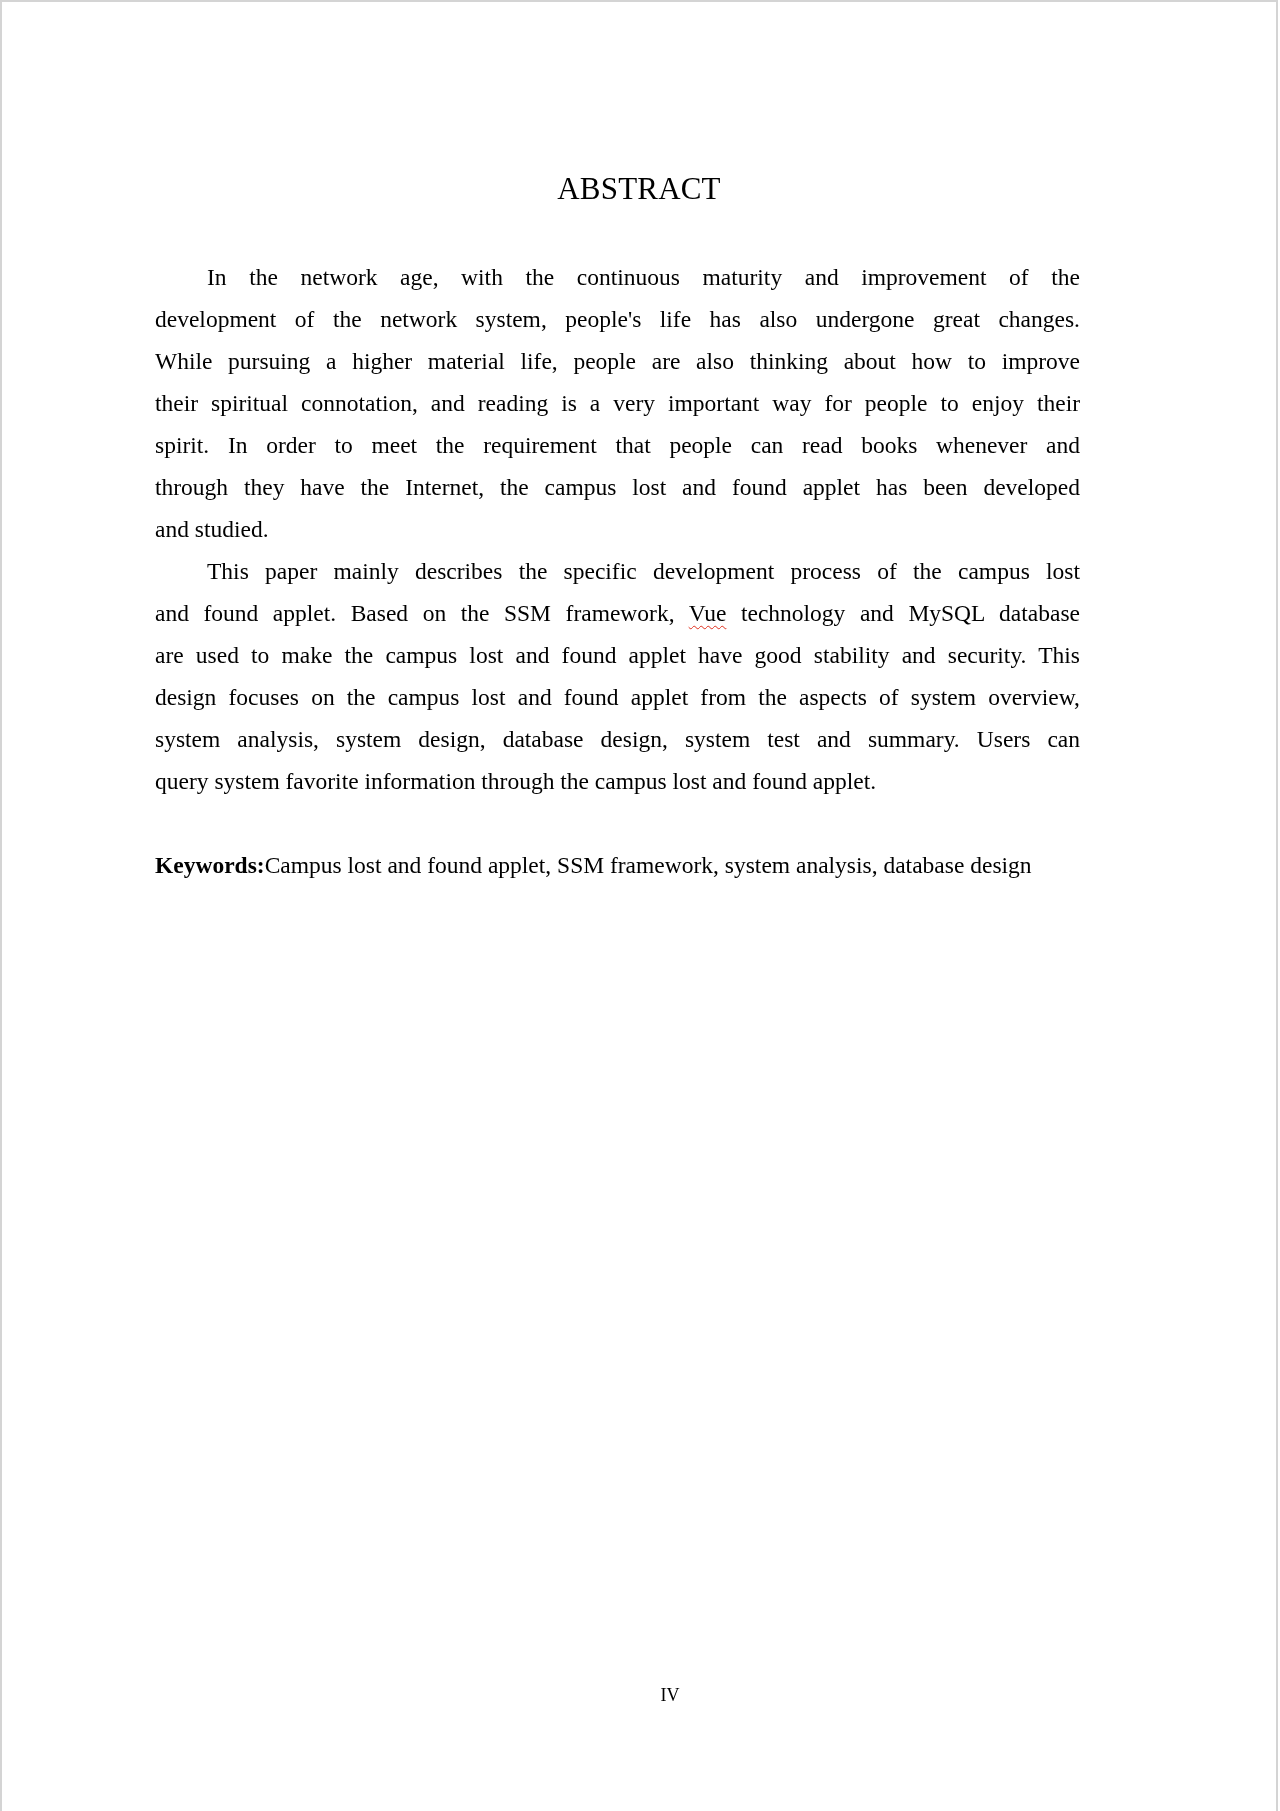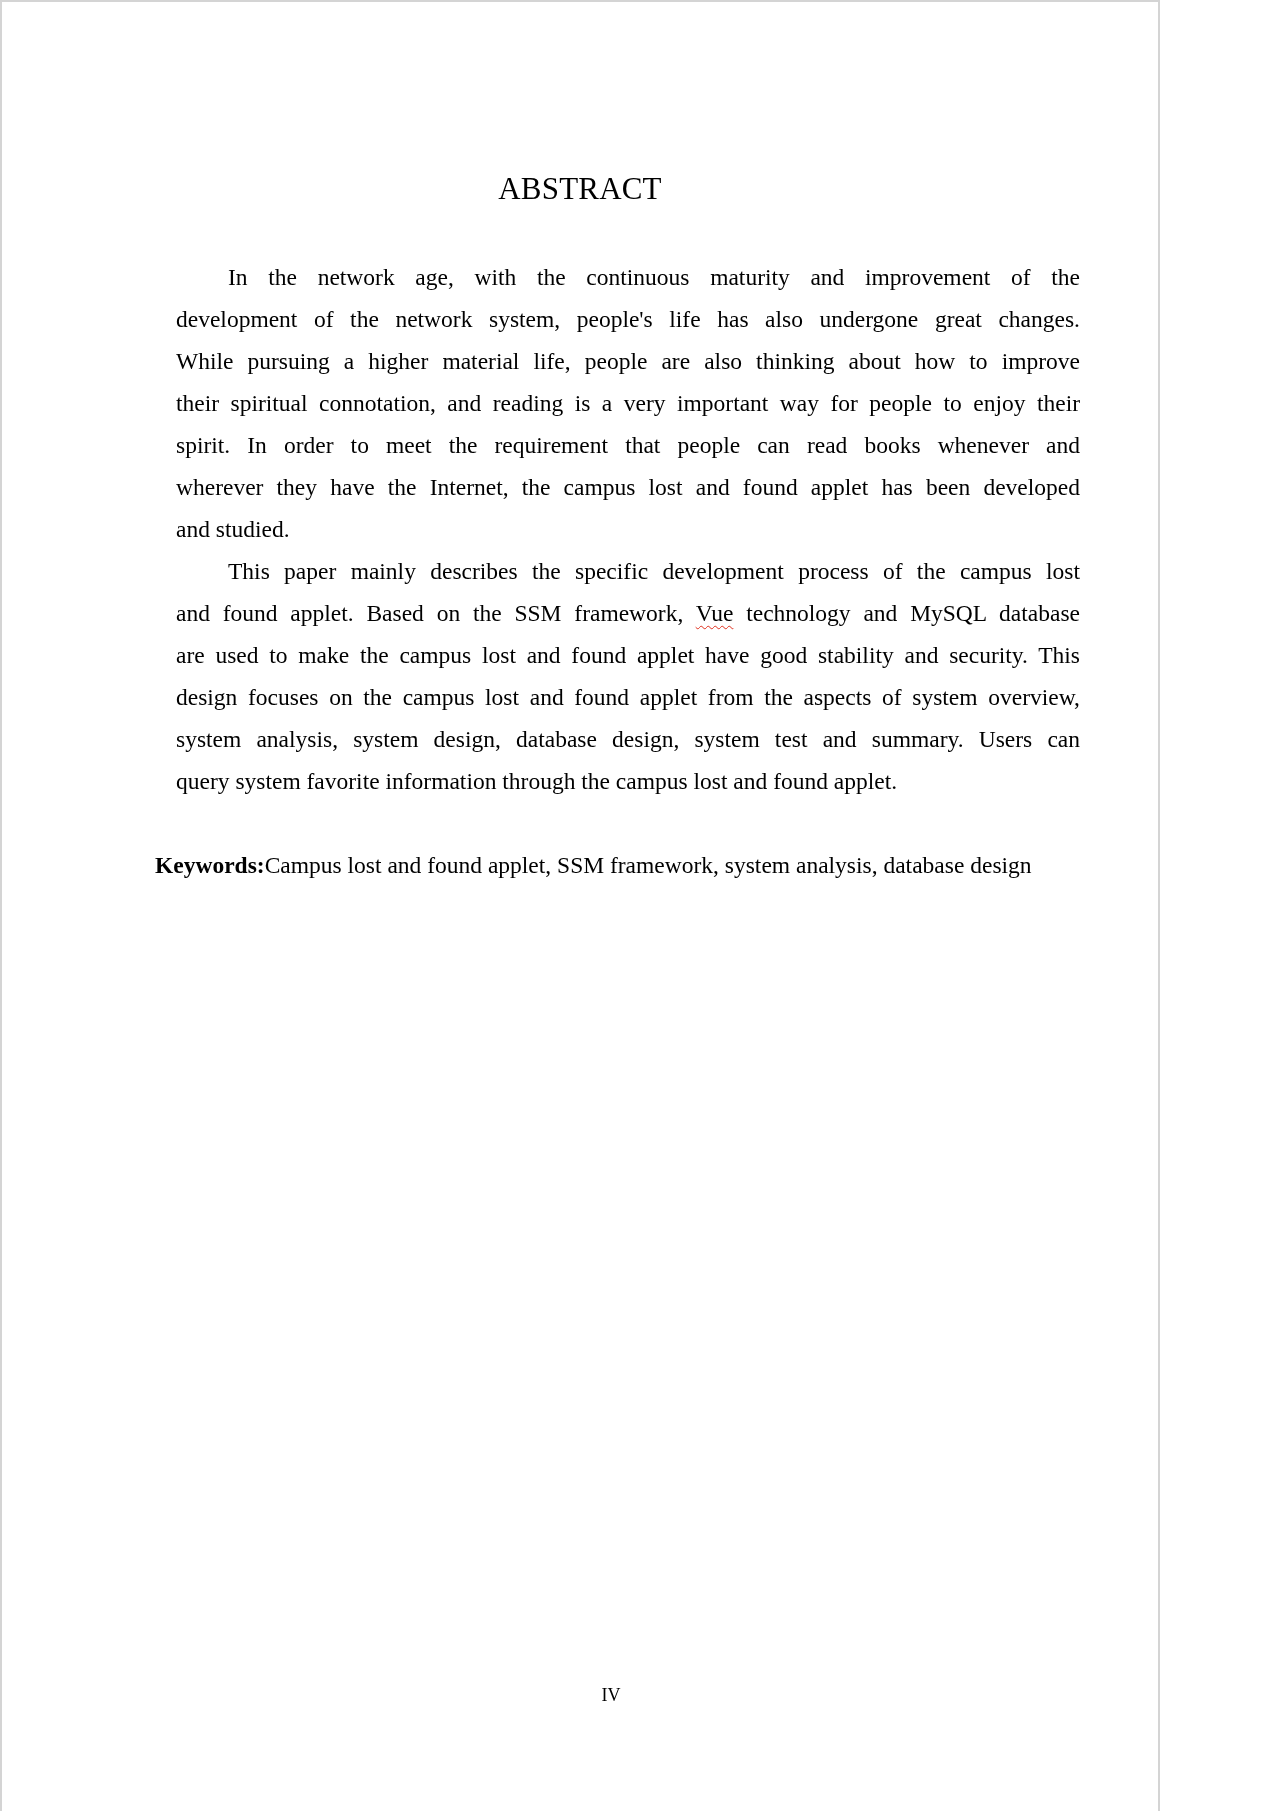--- a/index.html
+++ b/index.html
@@ -1,33 +1,33 @@
 <!DOCTYPE html>
 <html><head>
   <meta charset="utf-8">
   <style>
     html, body { margin: 0; padding: 0; background: #ffffff; }
     body { width: 1280px; height: 1811px; position: relative; overflow: hidden; }
     .page {
-      position: absolute; left: 0; top: 0; width: 1160px; height: 1811px;
+      position: absolute; left: 0; top: 0; width: 1278px; height: 1811px;
       border-top: 2px solid #d4d4d4; border-left: 2px solid #d4d4d4; border-right: 2px solid #d4d4d4;
       box-sizing: border-box; background: #ffffff;
     }
     .title {
       position: absolute; left: 0; width: 100%; top: 168px; text-align: center;
       font-family: "Liberation Serif", serif; font-size: 31px; color: #000; line-height: 38px;
       letter-spacing: 0.2px;
     }
     .body {
       position: absolute; left: 153px; width: 925px; top: 254px;
       font-family: "Liberation Serif", serif; font-size: 23.5px; color: #000;
     }
     .line {
       height: 42px; line-height: 42px; white-space: nowrap;
-      text-align: justify; text-align-last: justify; margin-left: 21px;
+      text-align: justify; text-align-last: justify;
     }
     .line.first { text-indent: 52px; }
     .line.last { text-align: center; text-align-last: left; }
     .spell { text-decoration: underline wavy #e0301e; text-decoration-thickness: 1px; text-underline-offset: 4px; }
     .blank { height: 42px; }
     .keywords { height: 42px; line-height: 42px; white-space: nowrap; }
     .kw-label { font-weight: bold; margin-top: 24px; }
     .page-num {
       position: absolute; left: 0; width: 100%; top: 1681px; text-align: center;
       font-family: "Liberation Serif", serif; font-size: 18px; color: #000; line-height: 24px; padding-left: 31px;
@@ -39,21 +39,21 @@
 <div class="page">
   <div class="title">ABSTRACT</div>
 
   <div class="body">
     <div>
       <div class="line first">In the network age, with the continuous maturity and improvement of the</div>
       <div class="line">development of the network system, people's life has also undergone great changes.</div>
       <div class="line">While pursuing a higher material life, people are also thinking about how to improve</div>
       <div class="line">their spiritual connotation, and reading is a very important way for people to enjoy their</div>
       <div class="line">spirit. In order to meet the requirement that people can read books whenever and</div>
-      <div class="line">wherever they have the Internet, the campus lost and found applet has been developed</div>
+      <div class="line">through they have the Internet, the campus lost and found applet has been developed</div>
       <div class="line last">and studied.</div>
     </div>
 
     <div>
       <div class="line first">This paper mainly describes the specific development process of the campus lost</div>
       <div class="line">
         <span>and found applet. Based on the SSM framework,</span>
         <span class="spell">Vue</span>
         <span>technology and MySQL database</span>
       </div>

